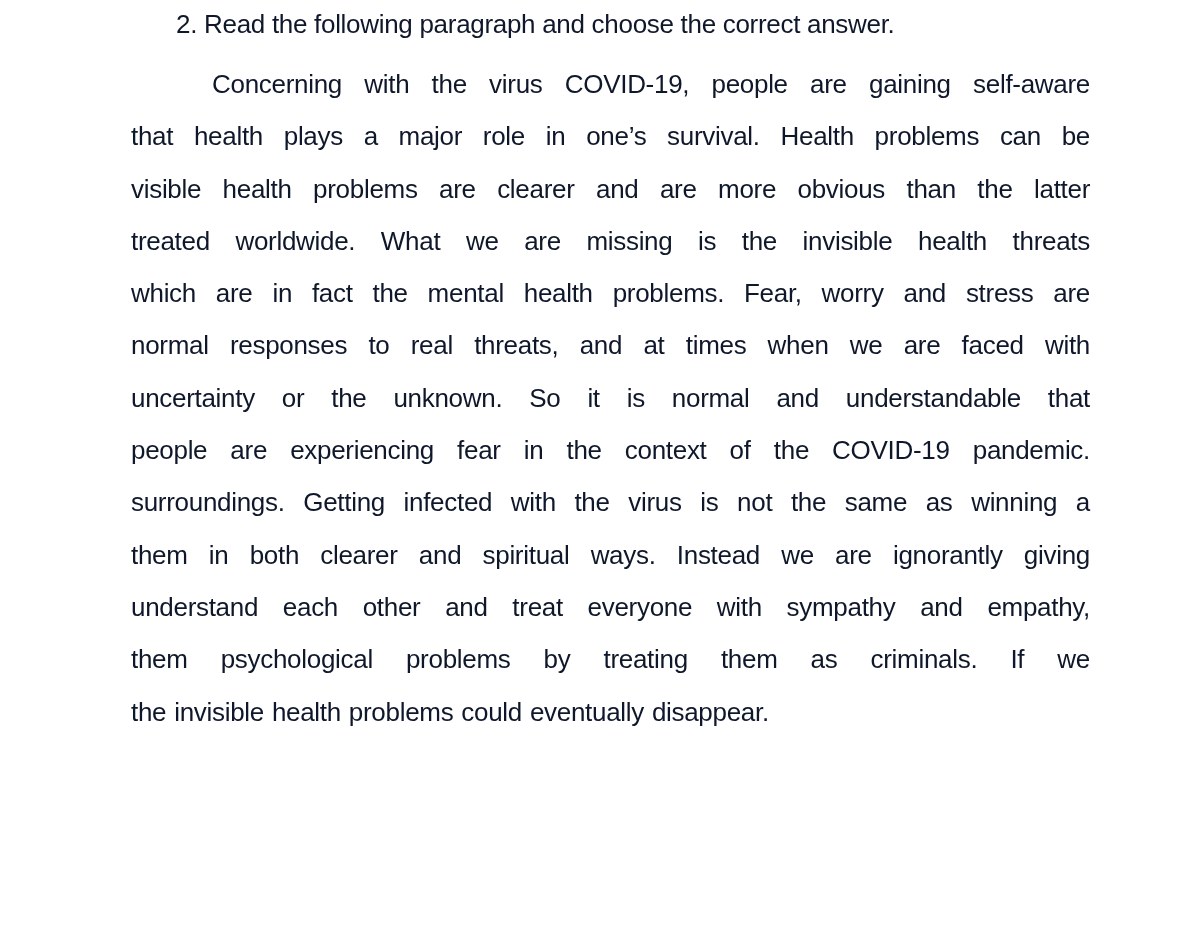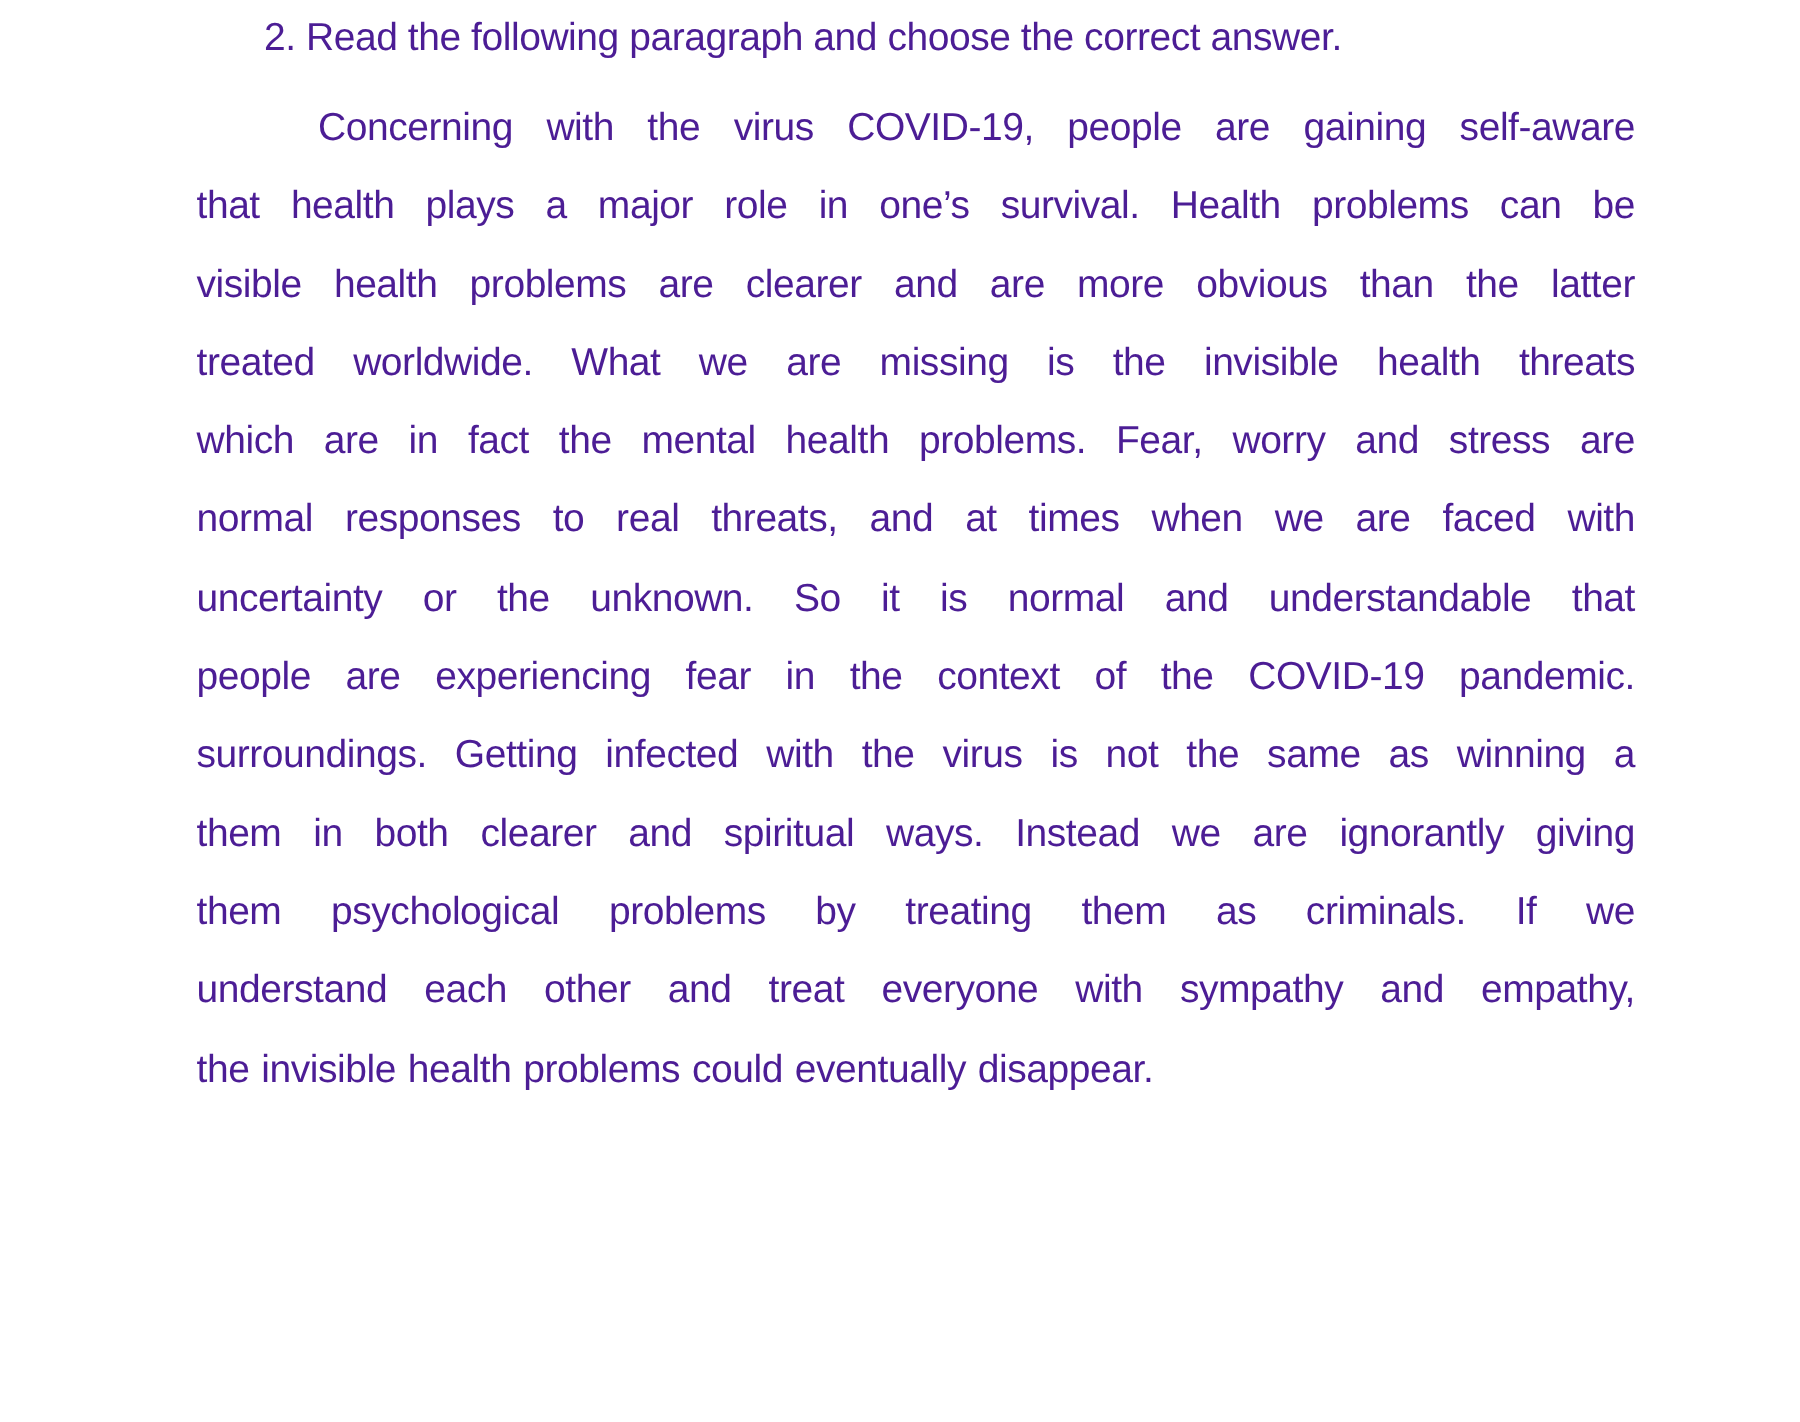--- a/index.html
+++ b/index.html
@@ -5,21 +5,21 @@
   html, body {
     margin: 0;
     padding: 0;
     background: #ffffff;
   }
   .page {
     position: relative;
     width: 1200px;
     height: 948px;
     background: #ffffff;
-    color: #4c1d95;
+    color: #0f172a;
     font-family: "Liberation Sans", "DejaVu Sans", sans-serif;
     overflow: hidden;
     box-sizing: border-box;
     padding-top: 2px;
   }
   .content {
     margin-left: 95px;
     width: 995px;
   }
   .question {
@@ -60,19 +60,19 @@
       <div class="line first">Concerning with the virus COVID-19, people are gaining self-aware</div>
       <div class="line">that health plays a major role in one’s survival. Health problems can be</div>
       <div class="line">visible health problems are clearer and are more obvious than the latter</div>
       <div class="line">treated worldwide. What we are missing is the invisible health threats</div>
       <div class="line">which are in fact the mental health problems. Fear, worry and stress are</div>
       <div class="line">normal responses to real threats, and at times when we are faced with</div>
       <div class="line">uncertainty or the unknown. So it is normal and understandable that</div>
       <div class="line">people are experiencing fear in the context of the COVID-19 pandemic.</div>
       <div class="line">surroundings. Getting infected with the virus is not the same as winning a</div>
       <div class="line">them in both clearer and spiritual ways. Instead we are ignorantly giving</div>
+      <div class="line">understand each other and treat everyone with sympathy and empathy,</div>
       <div class="line">them psychological problems by treating them as criminals. If we</div>
-      <div class="line">understand each other and treat everyone with sympathy and empathy,</div>
       <div class="line last">the invisible health problems could eventually disappear.</div>
     </div>
 
   </div>
 </div>
 
 </body></html>

